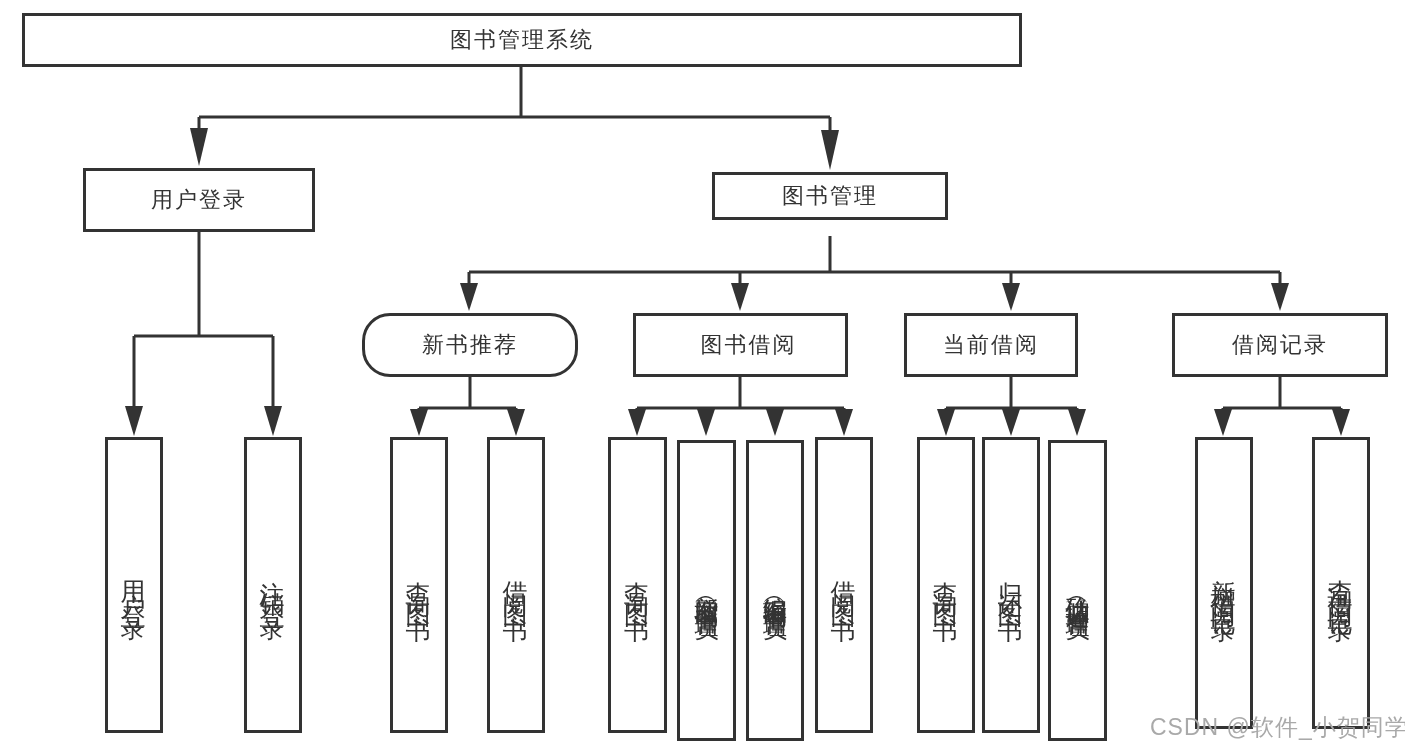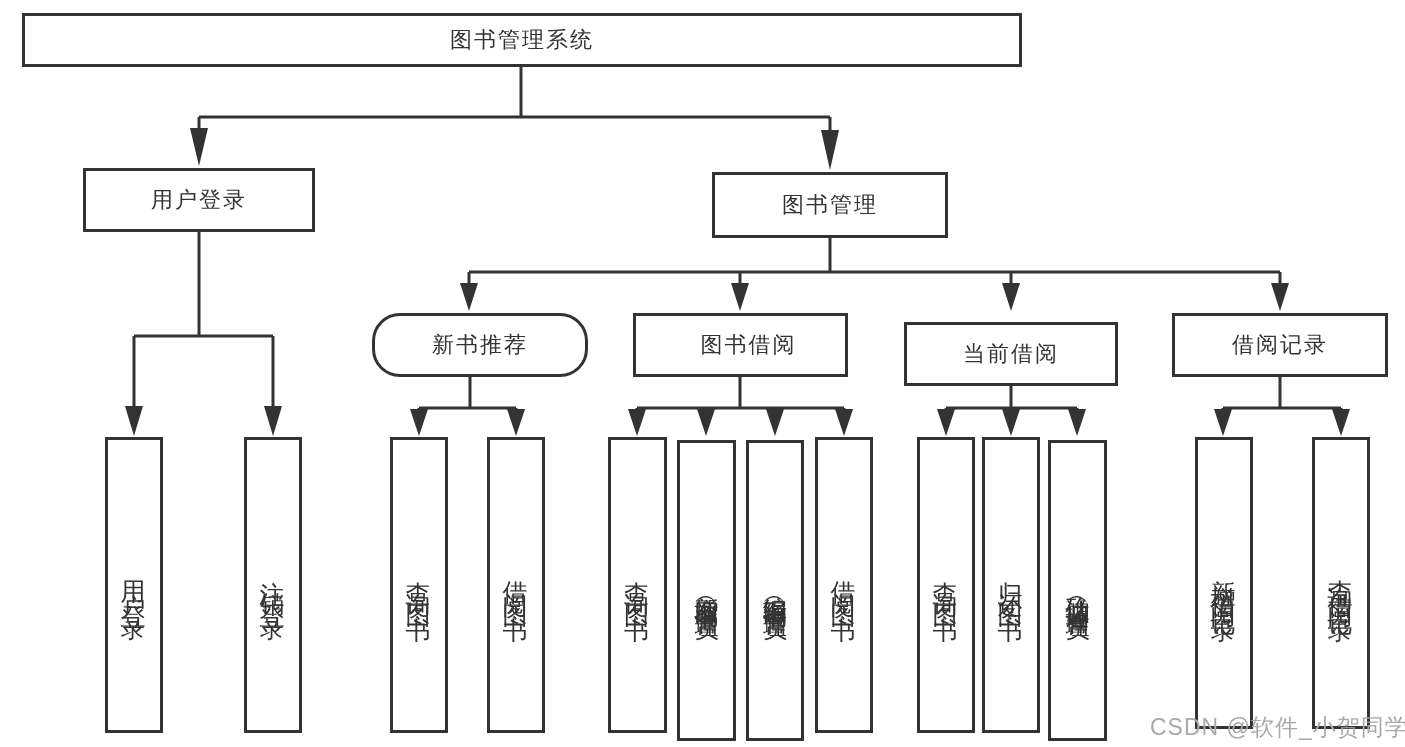--- a/index.html
+++ b/index.html
@@ -86,25 +86,25 @@
       <polygon points="1002,409 1020,409 1011,436"></polygon>
       <polygon points="1068,409 1086,409 1077,436"></polygon>
       <polygon points="1214,409 1232,409 1223,436"></polygon>
       <polygon points="1332,409 1350,409 1341,436"></polygon>
     </g>
   </svg>
 
   <div class="node hnode" style="left:22px; top:13px; width:1000px; height:54px;">图书管理系统</div>
 
   <div class="node hnode" style="left:83px; top:168px; width:232px; height:64px;">用户登录</div>
-  <div class="node hnode" style="left:712px; top:172px; width:236px; height:66px;">图书管理</div>
+  <div class="node hnode" style="left:712px; top:172px; width:236px; height:48px;">图书管理</div>
 
-  <div class="node hnode" style="left:372px; top:313px; width:216px; height:64px;border-radius:28px;">新书推荐</div>
+  <div class="node hnode" style="left:362px; top:313px; width:216px; height:64px;border-radius:28px;">新书推荐</div>
   <div class="node hnode" style="left:633px; top:313px; width:215px; height:64px;padding-left:16px;">图书借阅</div>
-  <div class="node hnode" style="left:904px; top:322px; width:214px; height:64px;">当前借阅</div>
+  <div class="node hnode" style="left:904px; top:313px; width:174px; height:64px;">当前借阅</div>
   <div class="node hnode" style="left:1172px; top:313px; width:216px; height:64px;">借阅记录</div>
 
   <div class="node" style="left:105px; top:437px; width:58px; height:296px;">
     <span class="vtext">用户登录</span>
   </div>
   <div class="node" style="left:244px; top:437px; width:58px; height:296px;">
     <span class="vtext">注销登录</span>
   </div>
 
   <div class="node" style="left:390px; top:437px; width:58px; height:296px;">

